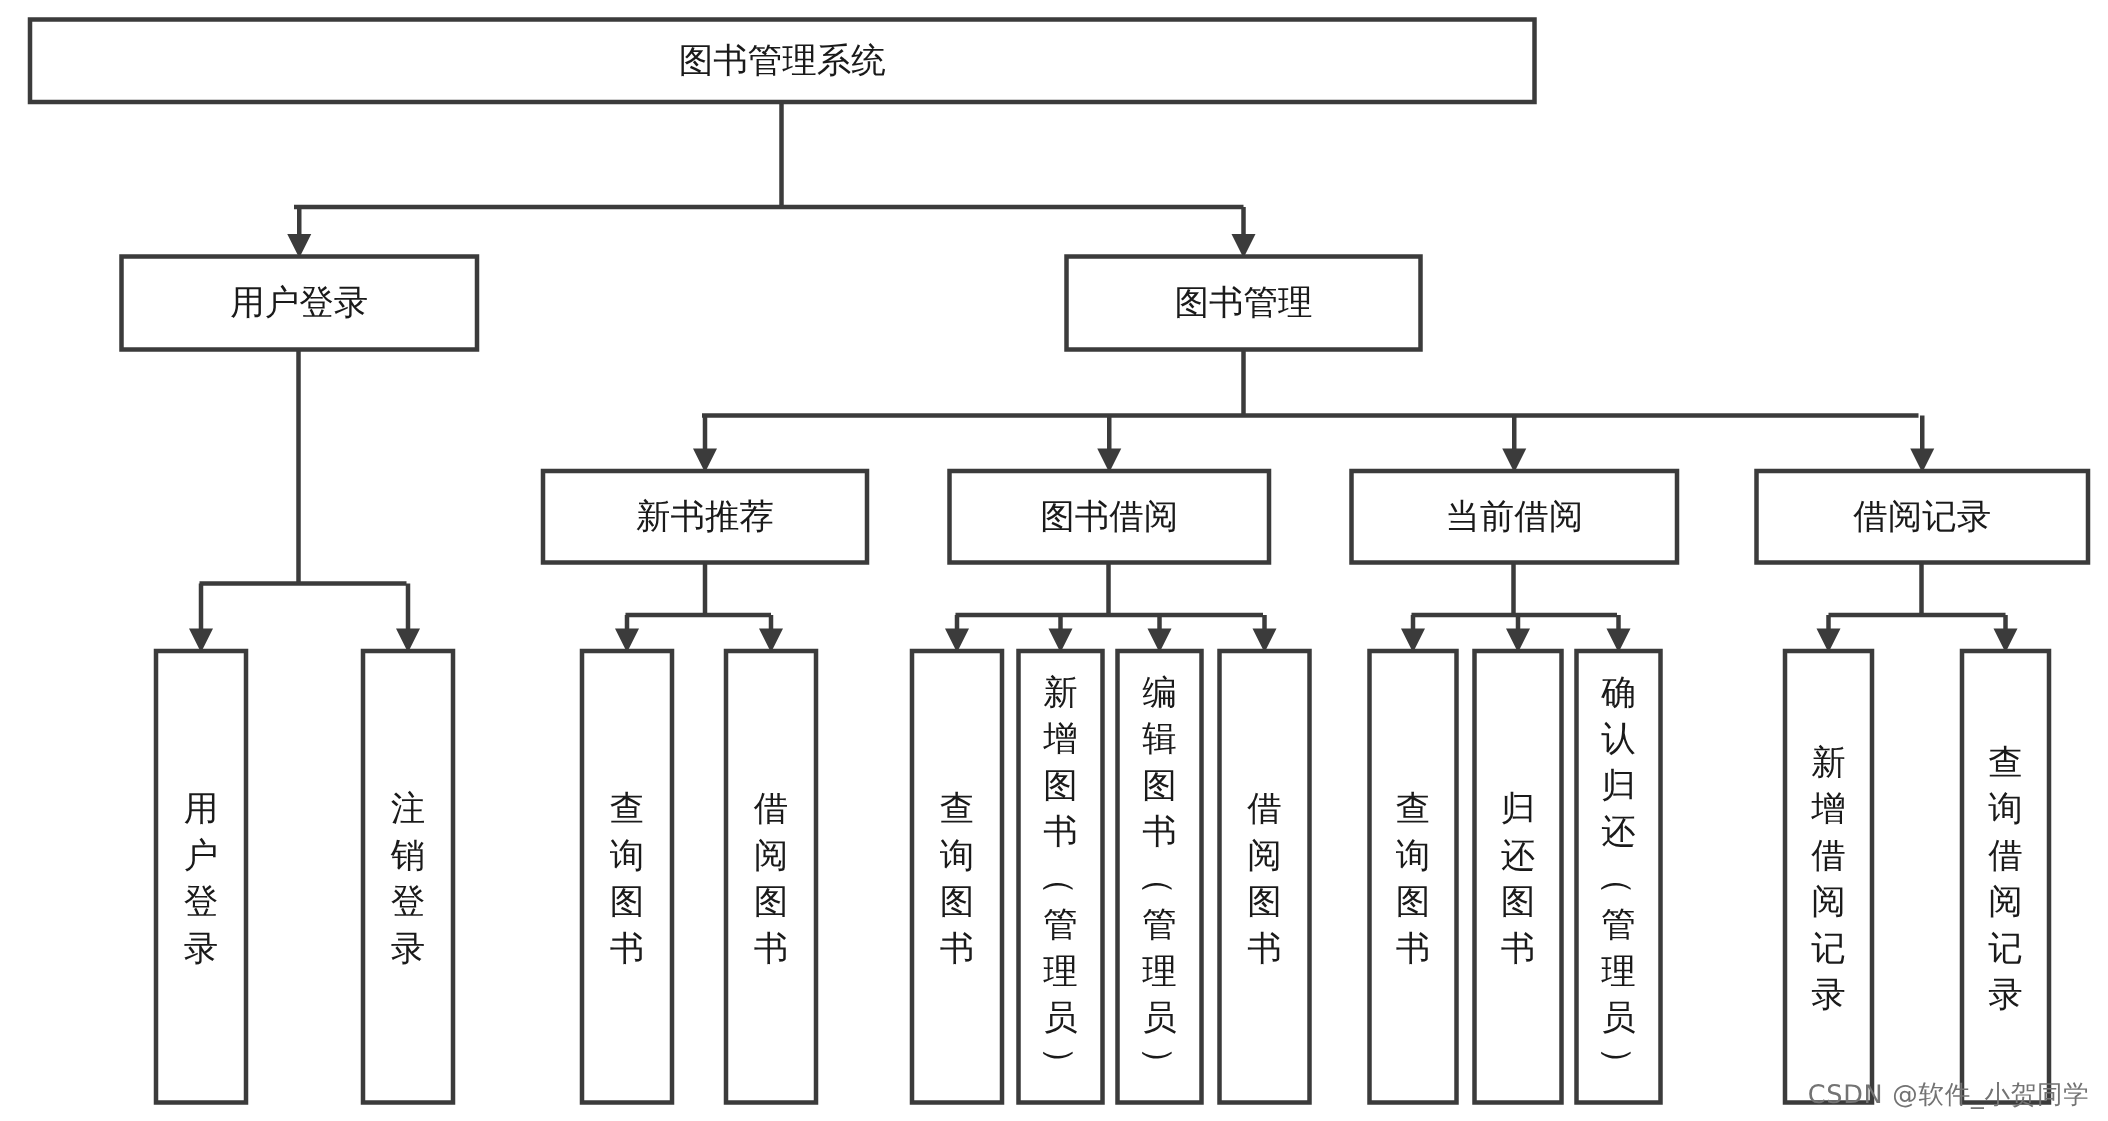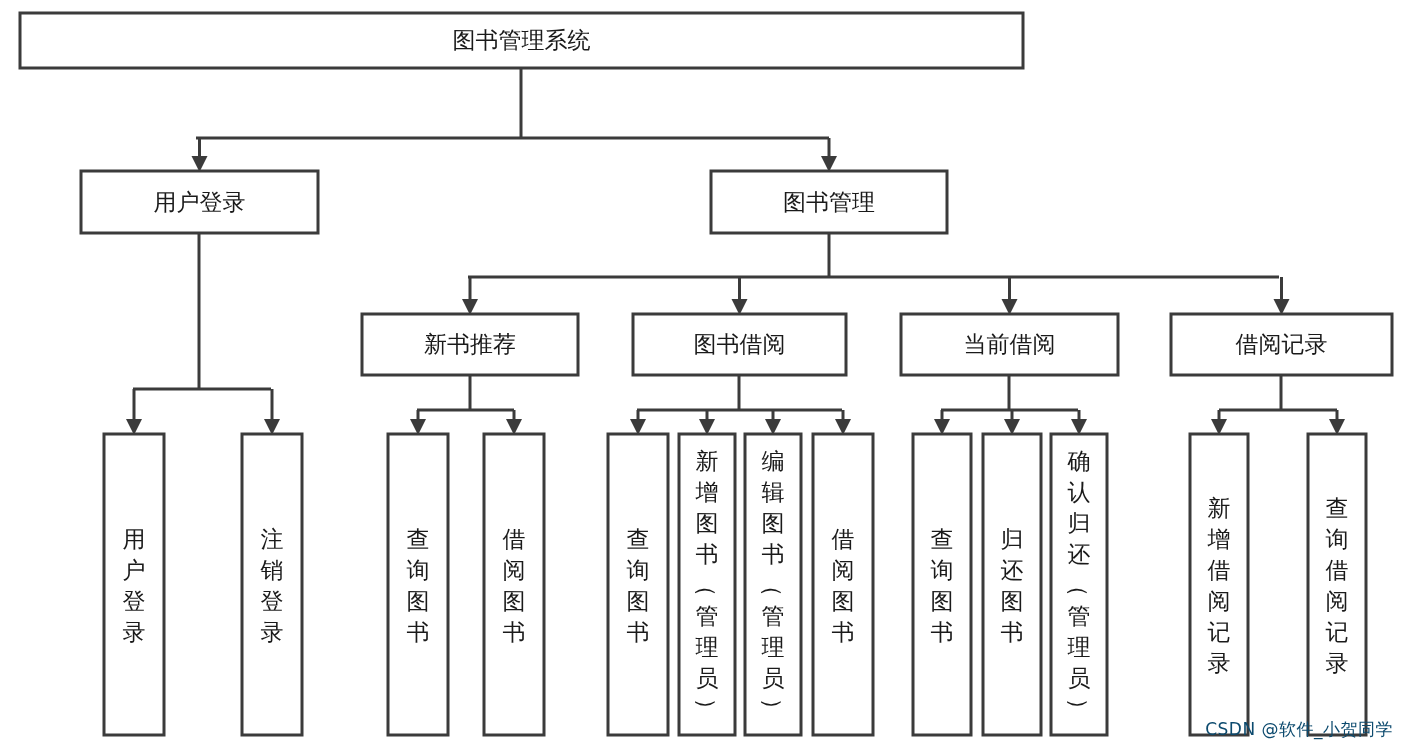--- a/index.html
+++ b/index.html
@@ -54,21 +54,21 @@
     font-size: 23px;
     fill: #1a1a1a;
     text-anchor: middle;
   }
   .watermark {
     position: absolute;
     right: 12px;
     bottom: 6px;
     font-family: "DejaVu Sans", "Liberation Sans", sans-serif;
     font-size: 17px;
-    color: #0c4a6e;
+    color: #737373;
     letter-spacing: 0.5px;
     white-space: nowrap;
     user-select: none;
   }
 </style>
 </head>
 <body>
 
 <div id="diagram-root">
 

